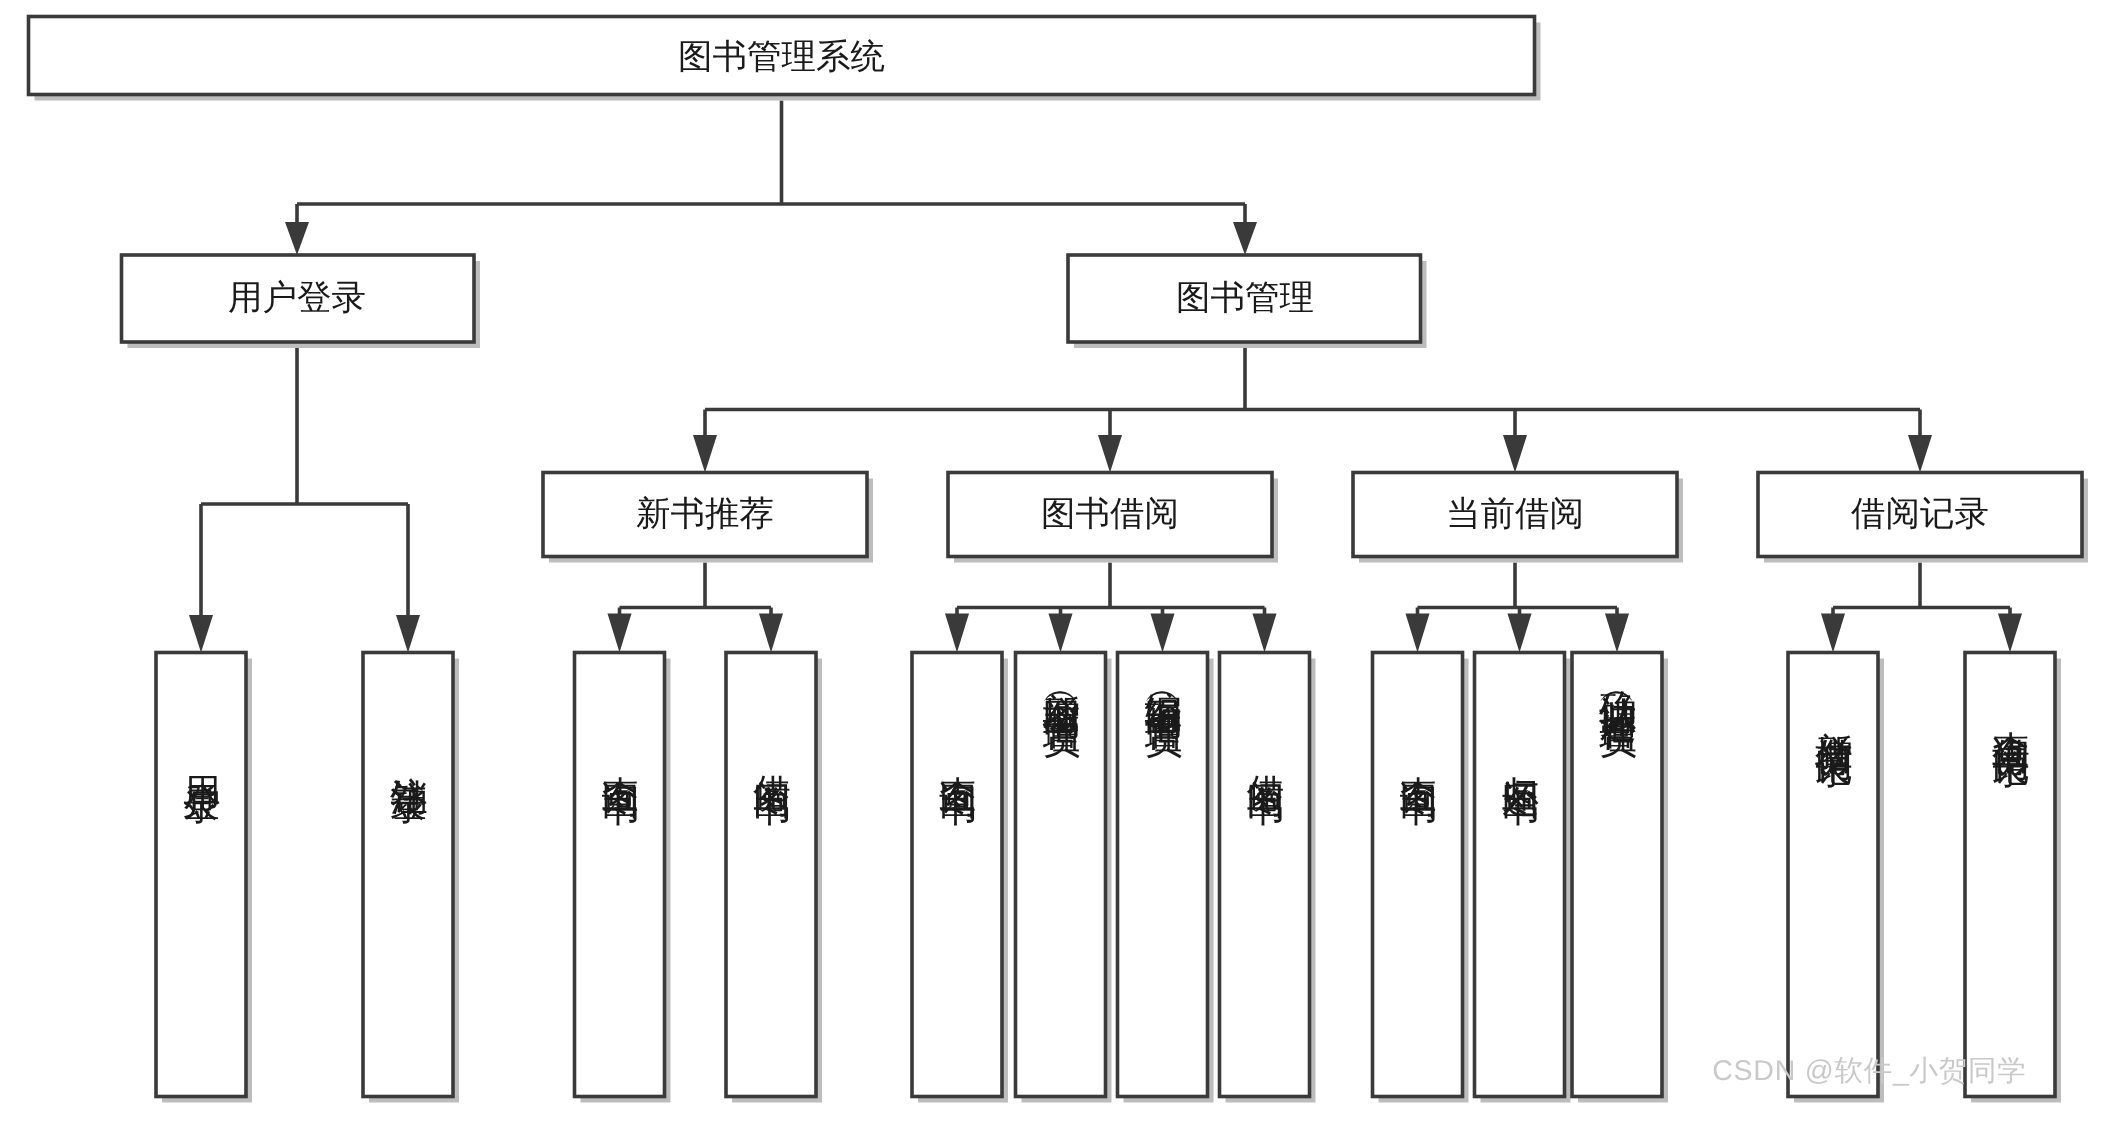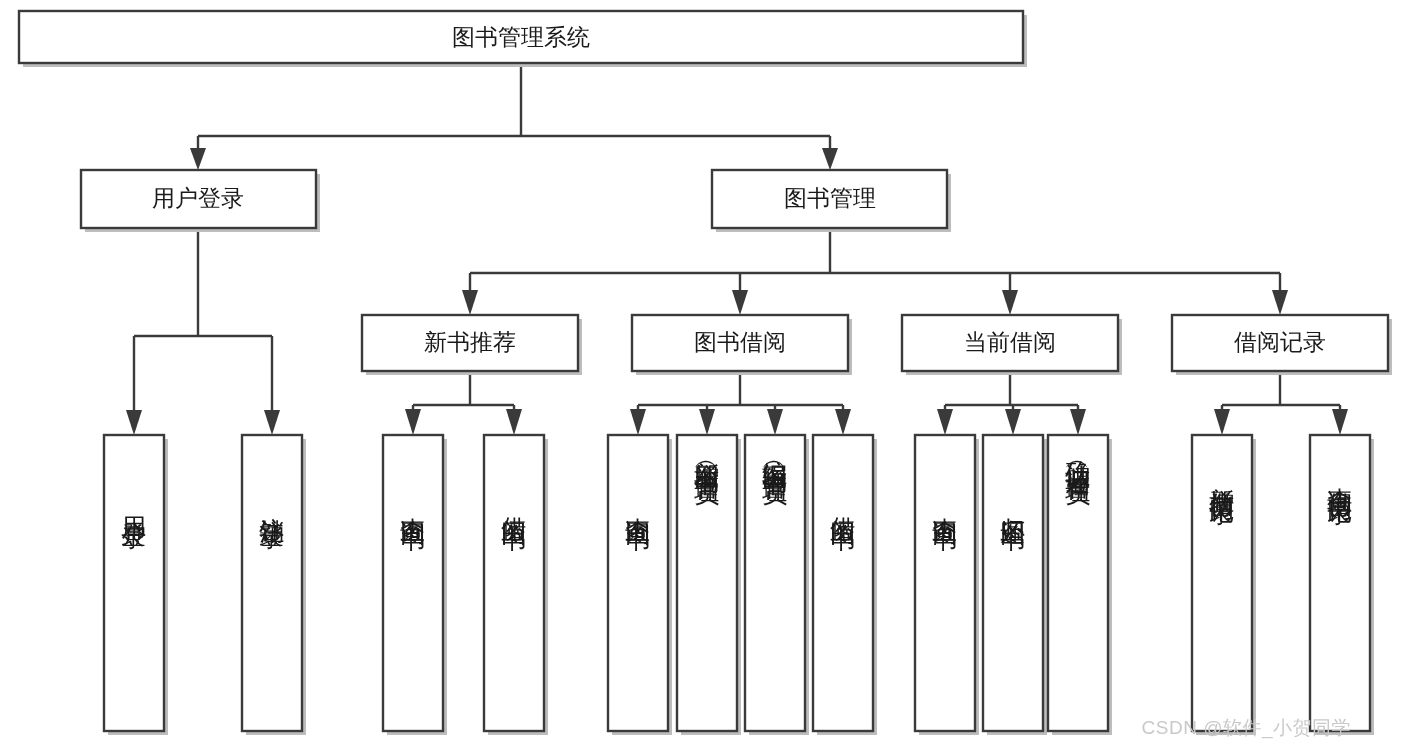--- a/index.html
+++ b/index.html
@@ -67,21 +67,21 @@
     font-family: "Liberation Sans", "DejaVu Sans", sans-serif;
     font-size: 25px;
     line-height: 1.05;
     letter-spacing: 3px;
     color: #1a1a1a;
     white-space: nowrap;
   }
   .watermark {
     position: absolute;
     right: 8px;
-    bottom: 6px;
+    bottom: 20px;
     font-family: "Liberation Sans", "DejaVu Sans", sans-serif;
     font-size: 19px;
     color: #c9c9c9;
     letter-spacing: 0.5px;
     white-space: nowrap;
   }
 </style>
 </head>
 <body>
 

